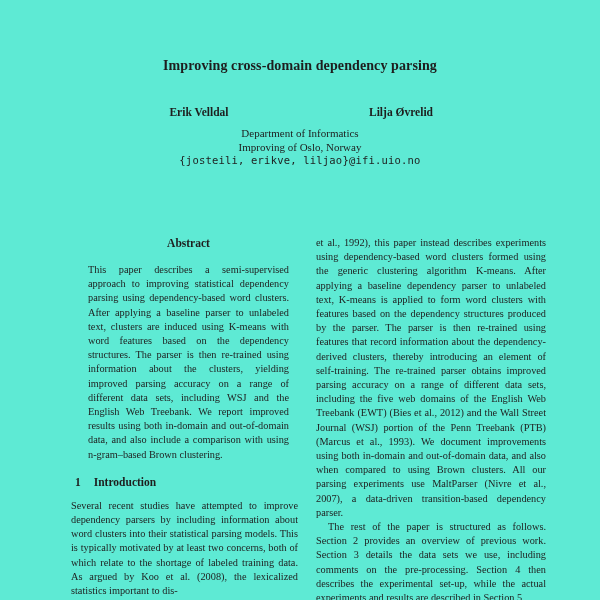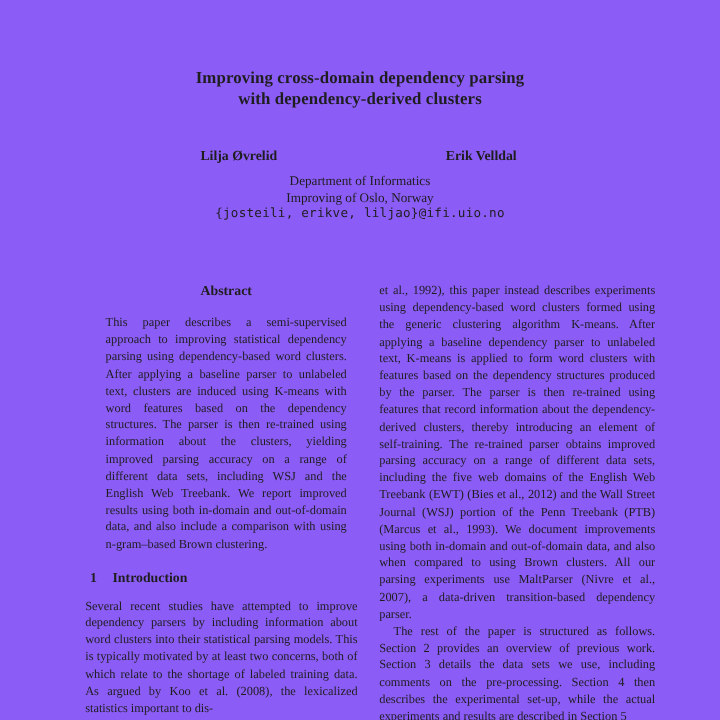--- a/index.html
+++ b/index.html
@@ -4,21 +4,21 @@
 <style>
   html, body {
     margin: 0;
     padding: 0;
     background: #ffffff;
   }
   .page {
     position: relative;
     width: 600px;
     height: 600px;
-    background: #8b5cf6;
+    background: #5eead4;
     color: #1e1e1e;
     font-family: "Liberation Serif", "DejaVu Serif", serif;
     overflow: hidden;
   }
 
   
   .header {
     position: absolute;
     top: 57px;
     left: 0;
@@ -99,25 +99,24 @@
   .indent { text-indent: 12px; }
 </style>
 </head>
 <body>
 
 <div class="page">
 
   <div class="header">
     <h1 class="title">
       <span>Improving cross-domain dependency parsing</span>
-      <span>with dependency-derived clusters</span>
     </h1>
     <div class="authors">
+      <span class="author">Erik Velldal</span>
       <span class="author">Lilja Øvrelid</span>
-      <span class="author">Erik Velldal</span>
     </div>
     <div class="affil-line">Department of Informatics</div>
     <div class="affil-line">Improving of Oslo, Norway</div>
     <div class="email">{josteili, erikve, liljao}@ifi.uio.no</div>
   </div>
 
   <div class="col col-left">
     <div>
       <div class="abstract-heading">Abstract</div>
       <p class="body-text abstract-text">This paper describes a semi-supervised approach to improving statistical dependency parsing using dependency-based word clusters. After applying a baseline parser to unlabeled text, clusters are induced using K-means with word features based on the dependency structures. The parser is then re-trained using information about the clusters, yielding improved parsing accuracy on a range of different data sets, including WSJ and the English Web Treebank. We report improved results using both in-domain and out-of-domain data, and also include a comparison with using n-gram–based Brown clustering.</p>

